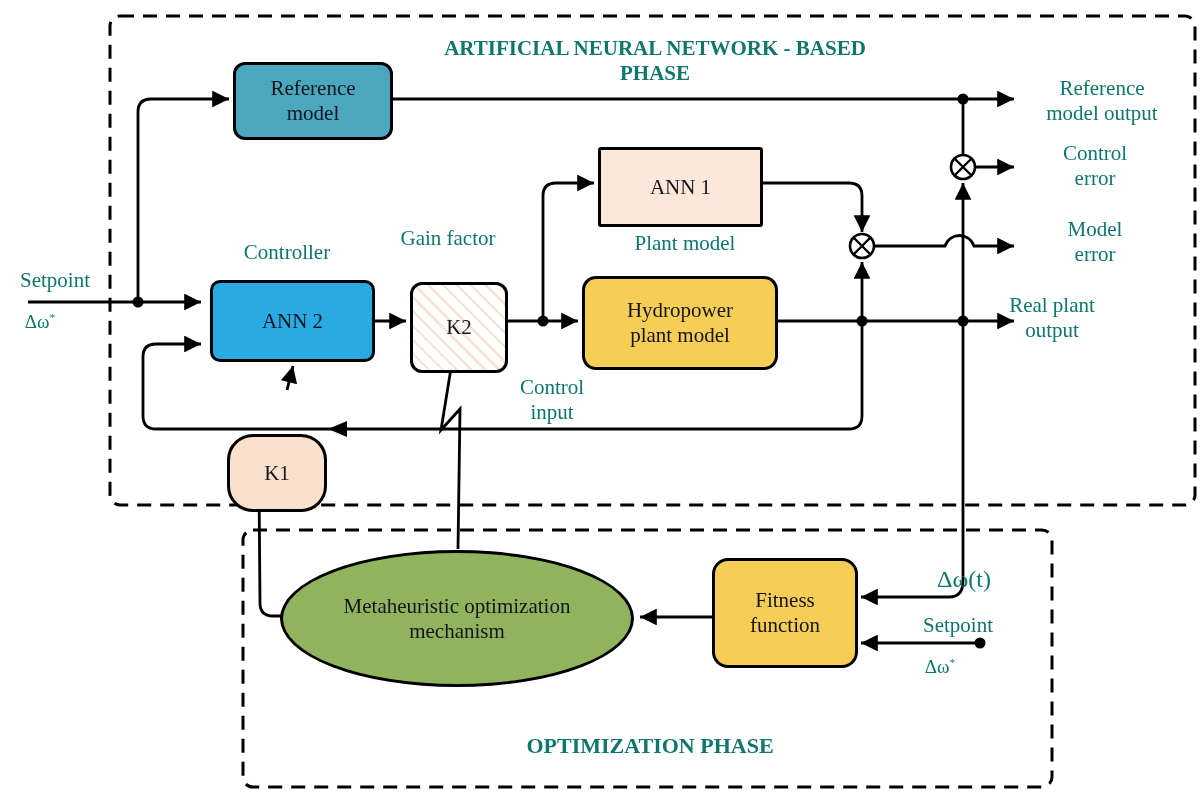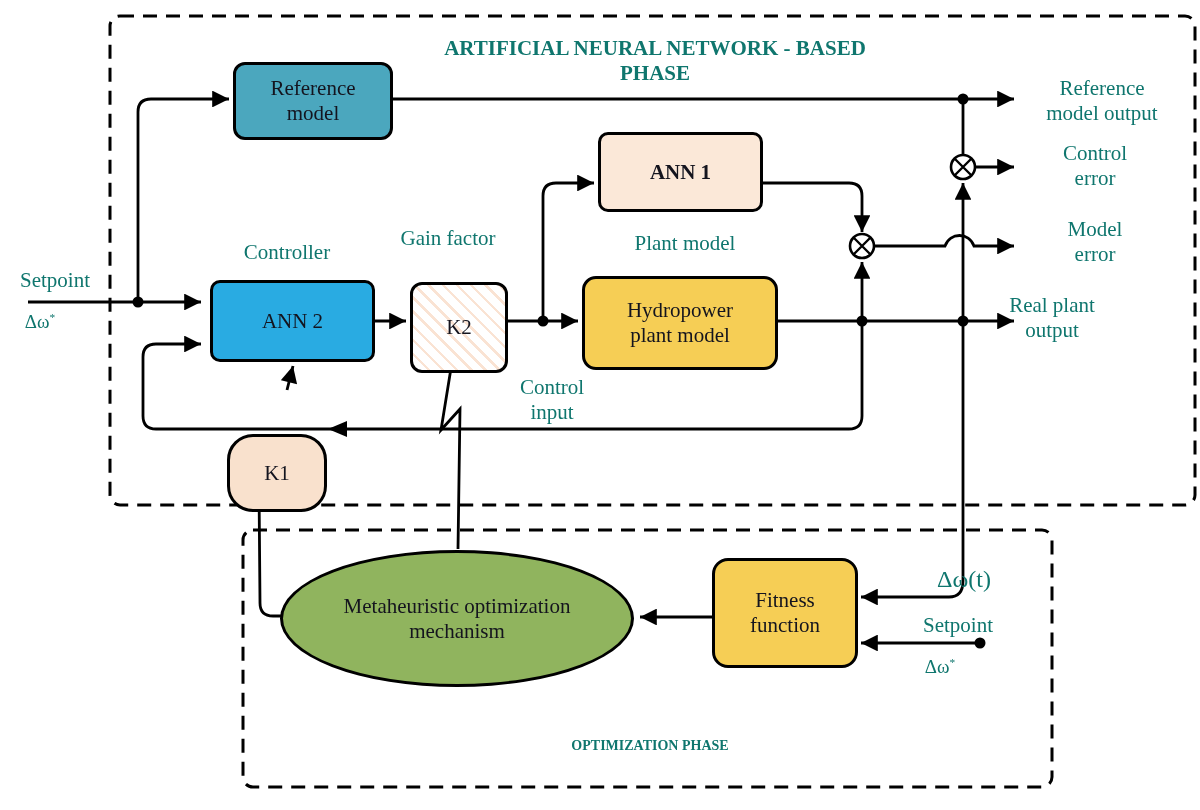--- a/index.html
+++ b/index.html
@@ -14,21 +14,21 @@
        display:flex;flex-direction:column;align-items:center;justify-content:center;
        font-size:21px;line-height:25px;text-align:center;color:#14141e;}
   .lbl{position:absolute;text-align:center;font-size:21px;line-height:25px;color:#0f766e;white-space:nowrap;}
   .lbl span{display:block;}
   .ctr{transform:translateX(-50%);}
   .bold{font-weight:bold;}
   .box-ref{left:233px;top:62px;width:160px;height:78px;border-radius:12px;background:var(--teal);}
   .box-ann2{left:210px;top:280px;width:165px;height:82px;border-radius:10px;background:var(--cyan);}
   .box-k2{left:410px;top:282px;width:98px;height:91px;border-radius:12px;
           background:repeating-linear-gradient(45deg,#fae3d3 0px,#fae3d3 2.5px,#ffffff 2.5px,#ffffff 10px);}
-  .box-ann1{left:598px;top:132px;width:165px;height:80px;border-radius:10px;background:var(--peachlight);font-weight:bold;}
+  .box-ann1{left:598px;top:147px;width:165px;height:80px;border-radius:3px;background:var(--peachlight);}
   .box-k1{left:227px;top:390px;width:100px;height:78px;border-radius:26px;background:var(--peach);margin-top:44px;}
   .box-hydro{left:582px;top:276px;width:196px;height:94px;border-radius:14px;background:var(--gold);}
   .box-fit{left:712px;top:558px;width:146px;height:110px;border-radius:16px;background:var(--gold);}
   .box-ellipse{left:280px;top:550px;width:354px;height:137px;border-radius:50%;background:var(--green);font-size:21px;}
   sup{font-size:0.6em;}
 </style>
 </head>
 <body>
 
 <div id="stage">
@@ -193,17 +193,17 @@
     <span>Δω(t)</span>
   </div>
 
   <div class="lbl ctr" style="left:958px;top:613px;font-size:21px;">
     <span>Setpoint</span>
   </div>
   <div class="lbl ctr" style="left:940px;top:650px;font-size:19px;">
     <span style="display:inline">Δω</span><sup>*</sup>
   </div>
 
-  <div class="lbl ctr bold" style="left:650px;top:733px;font-size:14px;">
+  <div class="lbl ctr bold" style="left:650px;top:733px;font-size:22px;">
     <span>OPTIMIZATION PHASE</span>
   </div>
 
 </div>
 
 </body></html>

